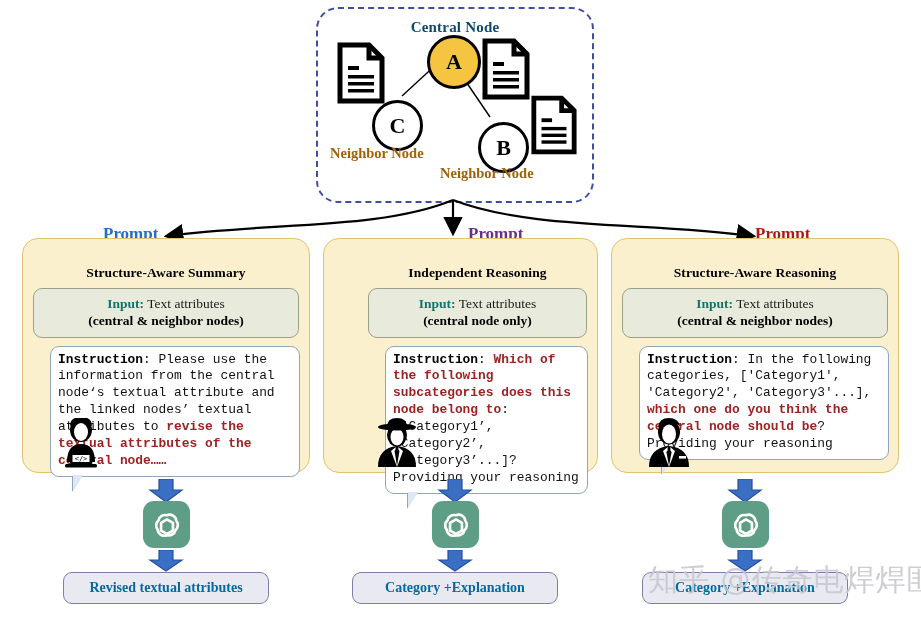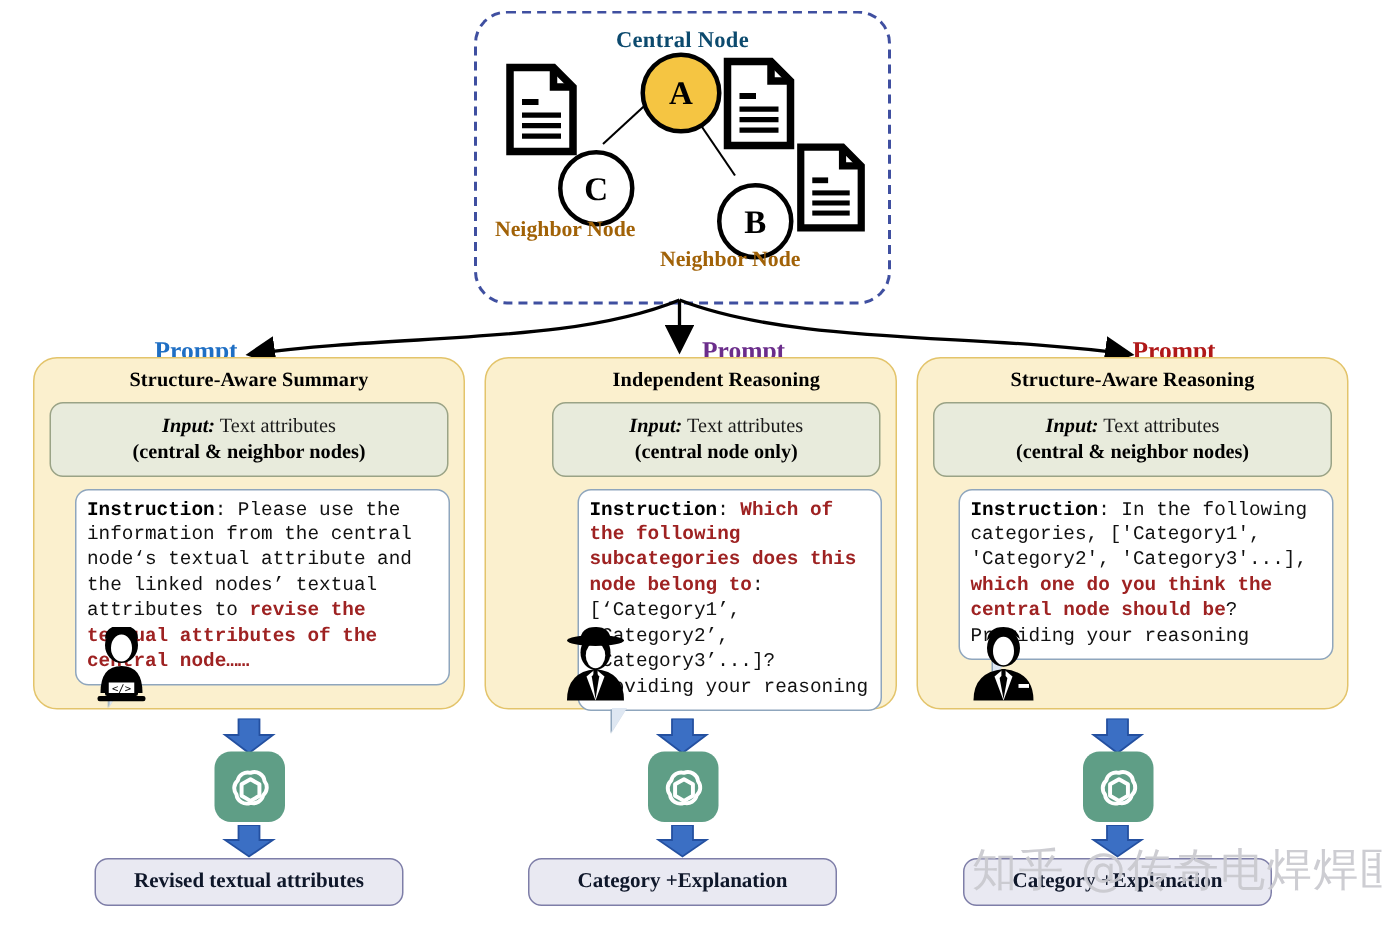--- a/index.html
+++ b/index.html
@@ -45,28 +45,28 @@
     position:absolute;top:238px;height:235px;
     background:#FBF0CE;border:1.6px solid #E3C46B;border-radius:16px;
     box-sizing:border-box;
   }
   .panel.p1{left:22px;width:288px;}
   .panel.p2{left:323px;width:275px;padding-left:34px;}
   .panel.p3{left:611px;width:288px;}
 
   .panel-title{
     text-align:center;font-size:13.5px;font-weight:bold;color:#000;
-    margin-top:6px;letter-spacing:.1px;
+    margin-top:26px;letter-spacing:.1px;
   }
   .input-box{
     margin:7px 10px 0 10px;background:#E8EBDC;border:1.3px solid #9aa386;
     border-radius:9px;padding:6px 4px 7px 4px;text-align:center;line-height:1.28;
   }
   .input-box .l1{font-size:13.5px;color:#1a1a1a;}
-  .input-box .l1 b{font-weight:bold;color:#000000;font-style:italic;}
+  .input-box .l1 b{font-weight:bold;color:#0f766e;}
   .input-box .l2{font-size:13.5px;font-weight:bold;color:#000;}
 
   .bubble{
     position:relative;margin:8px 9px 0 27px;background:#ffffff;
     border:1.2px solid #8fa6bd;border-radius:9px;padding:5px 7px 6px 7px;
     font-size:12.9px;line-height:1.31;color:#111;font-family:Liberation Mono, monospace;
   }
   .bubble .tail{
     position:absolute;left:22px;bottom:-15px;width:0;height:0;
     border-left:10px solid #DEE7F2;border-bottom:16px solid transparent;
@@ -81,21 +81,21 @@
   .avatar.a3{left:34px;}
 
   
   .gpt{
     position:absolute;width:47px;height:47px;border-radius:11px;background:#5F9E86;
     display:flex;align-items:center;justify-content:center;
   }
   .outbox{
     position:absolute;height:32px;background:#E9E9F2;border:1.4px solid #7e7ea8;
     border-radius:9px;display:flex;align-items:center;justify-content:center;
-    font-size:14px;font-weight:bold;color:#0f172a;box-sizing:border-box;
+    font-size:14px;font-weight:bold;color:#0369a1;box-sizing:border-box;
   }
   .watermark{
     position:absolute;left:648px;top:560px;font-size:30px;color:#c9c9cf;
     font-family:"DejaVu Sans", sans-serif;white-space:nowrap;opacity:.92;
     letter-spacing:1px;
   }
 </style>
 </head>
 <body>
 

